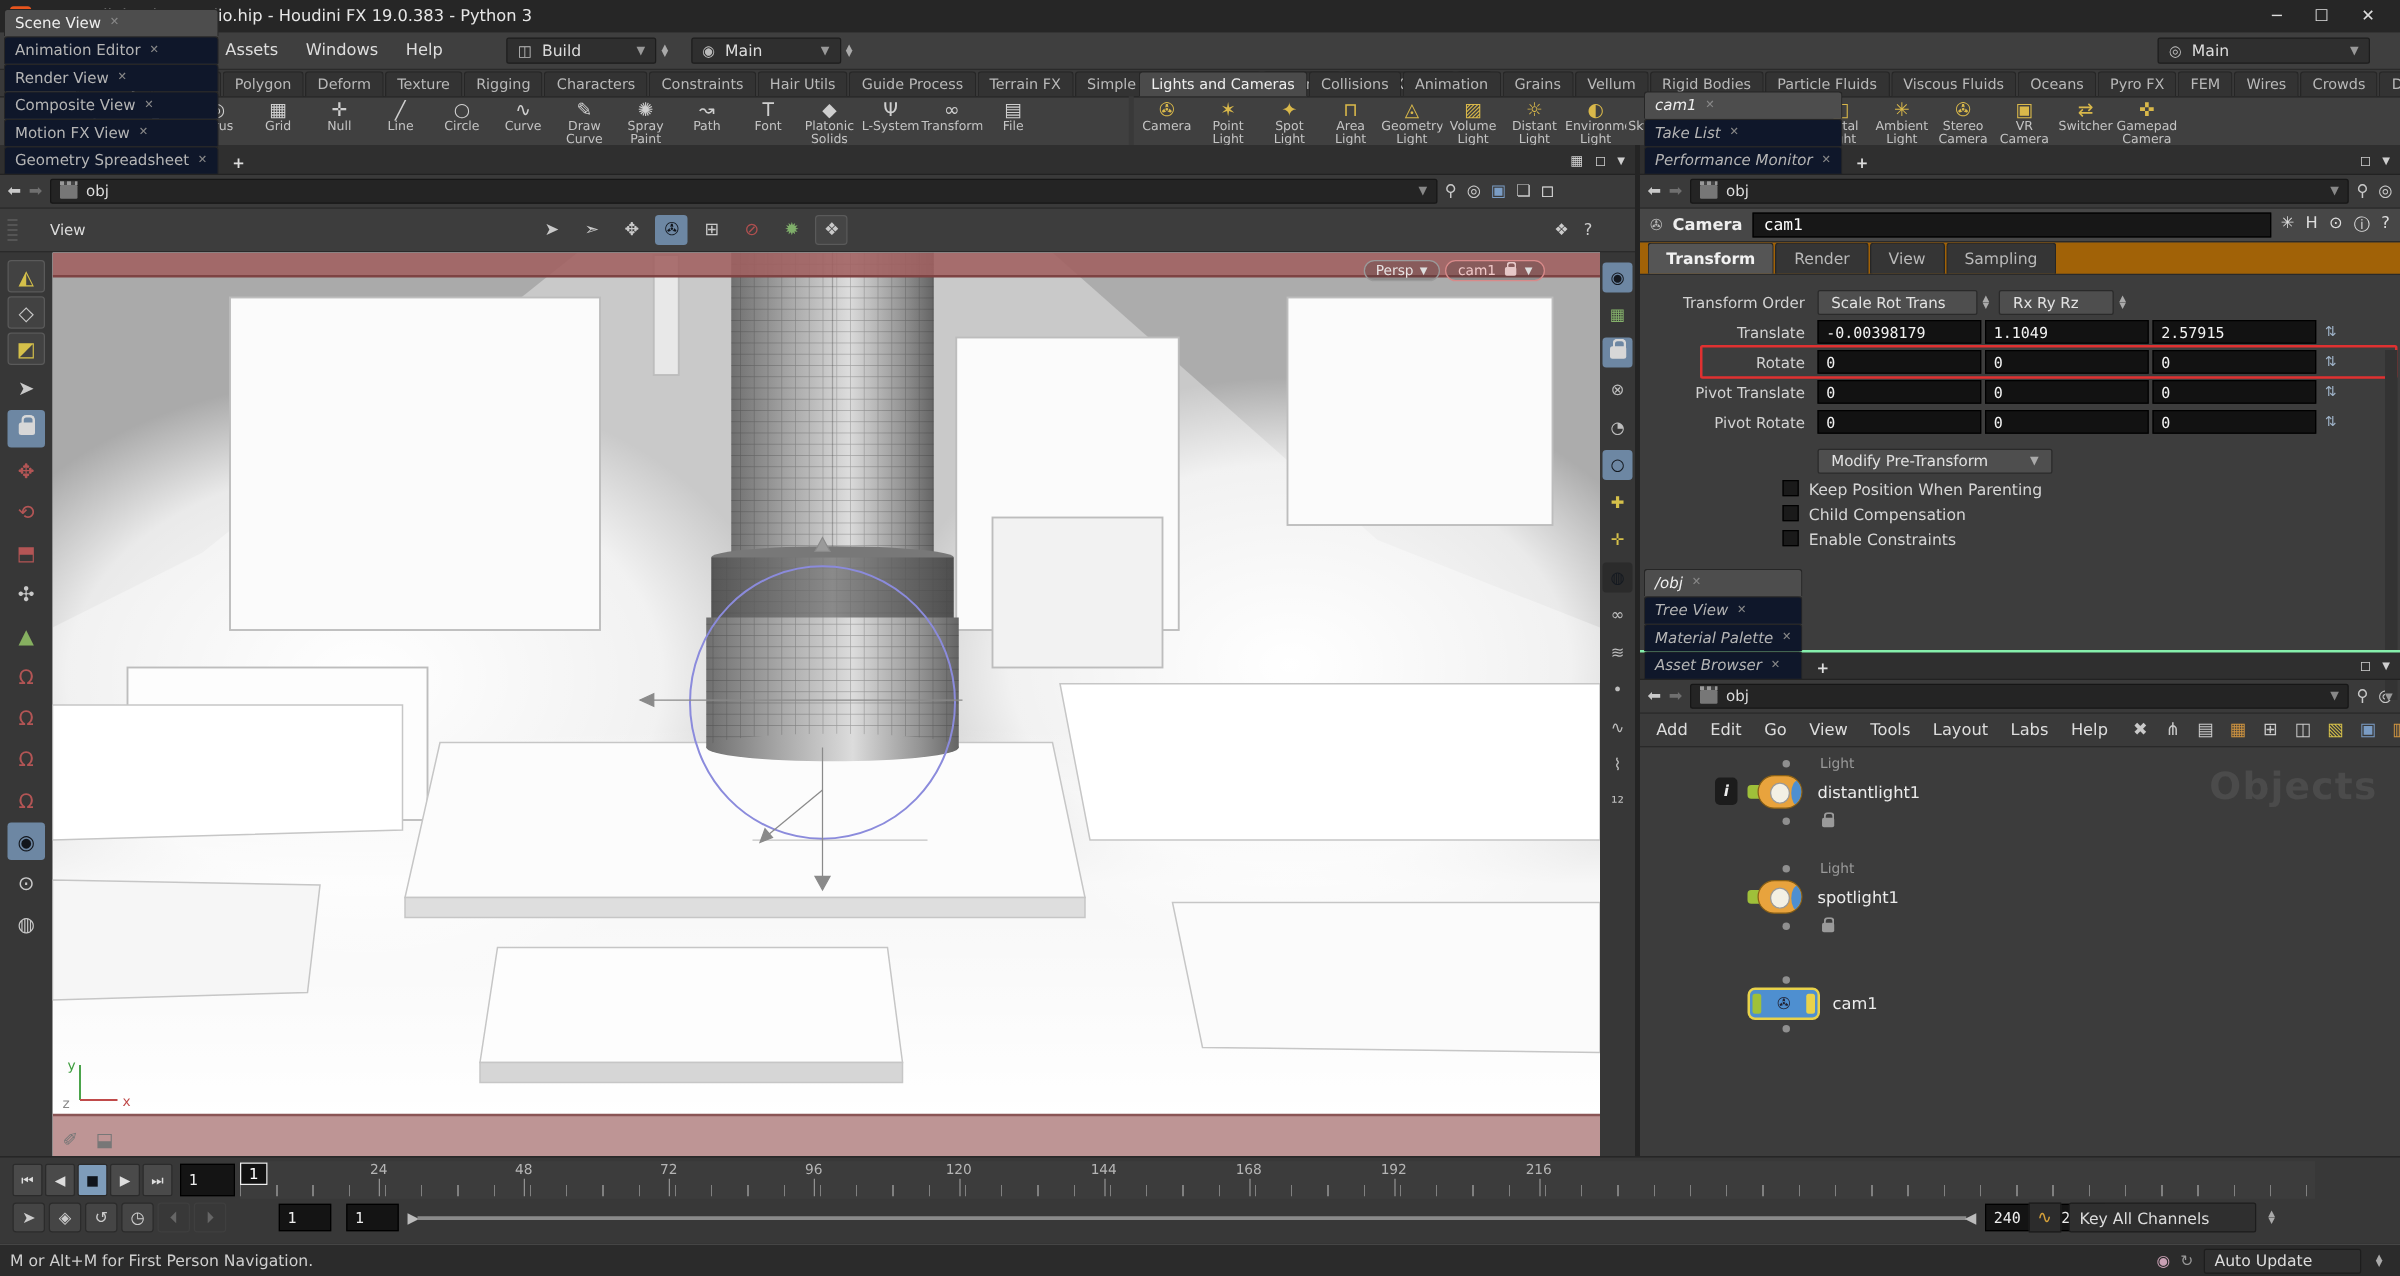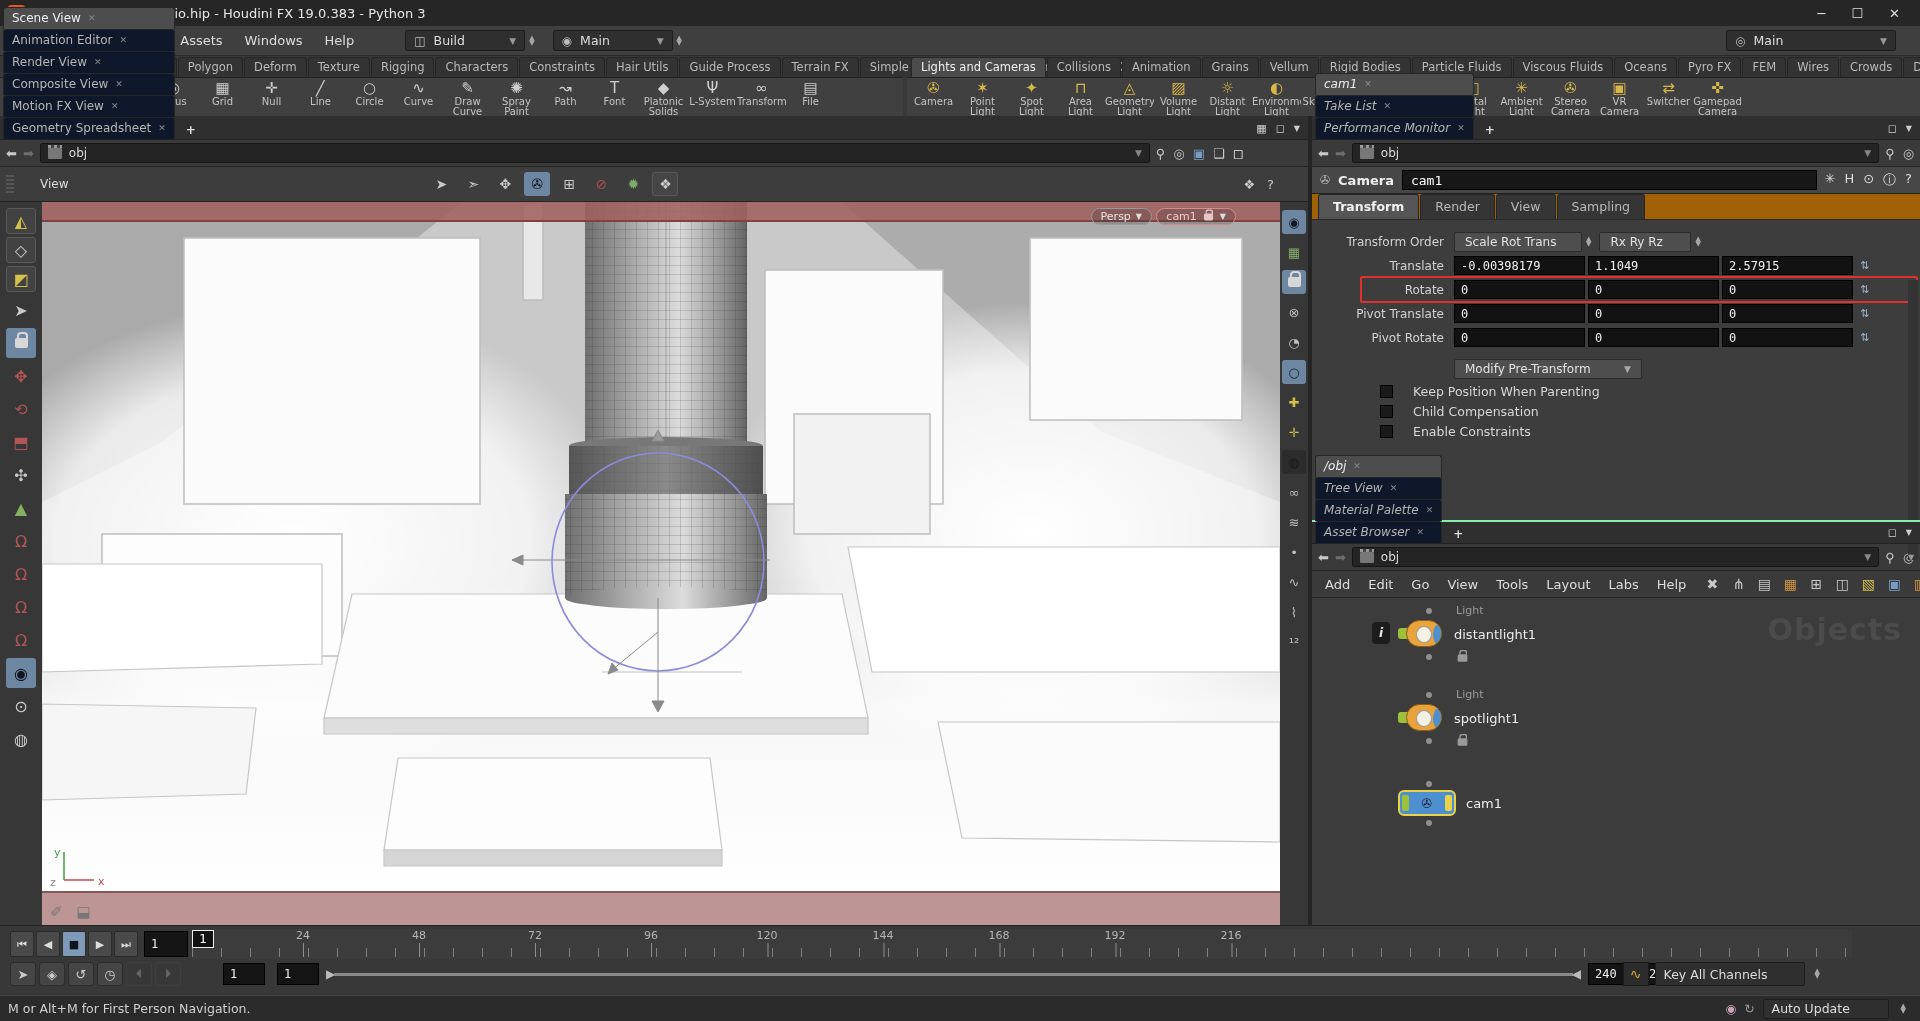--- a/index.html
+++ b/index.html
@@ -123,21 +123,21 @@
   #params { position:relative; padding-top:8px; height:300px; }
   .prow { display:flex; align-items:center; height:21px; margin:3px 8px 3px 0; position:relative; }
   .plabel { width:142px; text-align:right; padding-right:10px; color:#d2d2d2; font-size:12px; white-space:nowrap; }
   .pfield { width:131px; height:19px; background:#121212; border:1px solid #000; margin-right:3px;
     color:#f2f2f2; font-family:"DejaVu Sans Mono",monospace; font-size:12px; display:flex; align-items:center; padding:0 6px; }
   .nudge { color:#9fb3c8; font-size:11px; margin-left:4px; }
   .prow.hl-red::after { content:""; position:absolute; left:48px; right:-6px; top:-3px; bottom:-3px;
     border:2px solid #e03131; border-radius:2px; pointer-events:none; }
   .pbtn { background:#4e4e4e; border:1px solid #2a2a2a; border-radius:2px; color:#e2e2e2;
     padding:2px 10px; font-size:12px; display:inline-flex; gap:14px; align-items:center; }
-  .cbrow { display:flex; align-items:center; gap:20px; margin:5px 0 5px 68px; }
+  .cbrow { display:flex; align-items:flex-start; gap:8px; margin:5px 0 5px 114px; }
   .cbox { width:13px; height:13px; background:#1a1a1a; border:1px solid #000; }
   .cbl { font-size:12.5px; color:#d6d6d6; }
   #pscroll { position:absolute; right:2px; top:60px; width:10px; height:280px; background:#333; }
   #pscroll::after { content:"▼"; position:absolute; bottom:-2px; left:0; font-size:8px; color:#999; }
 
   
   #net-menus { height:27px; background:#3a3a3a; display:flex; align-items:center; gap:2px; padding:0 4px; border-bottom:1px solid #242424; }
   #net-menus .menu-item { padding:0 9px; font-size:13px; color:#ddd; }
   #net-canvas { position:relative; flex:1; background:#3c3c3c; overflow:hidden; }
   .node { position:absolute; display:flex; align-items:center; gap:10px; }

